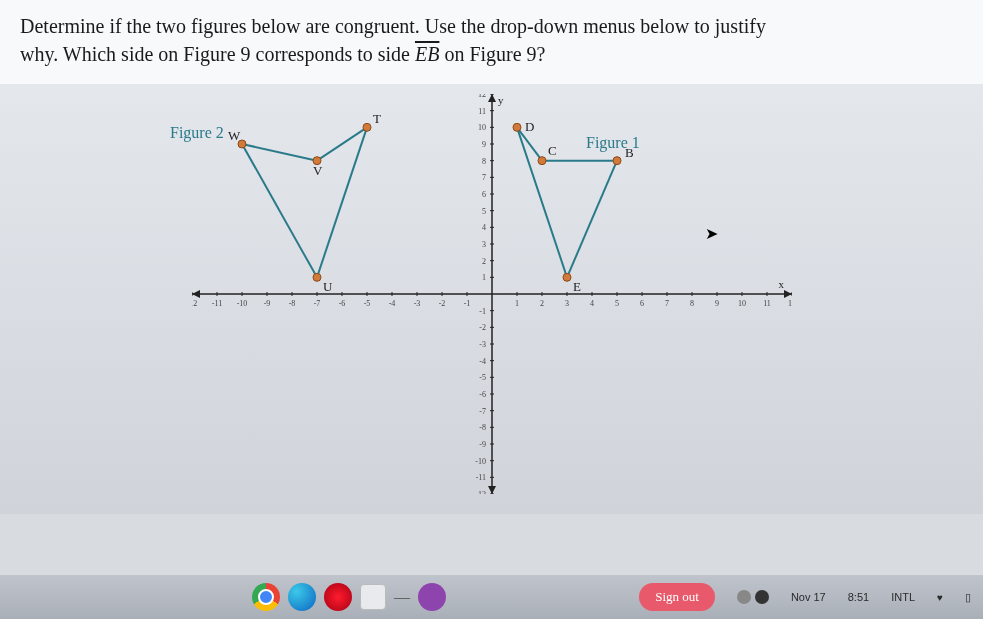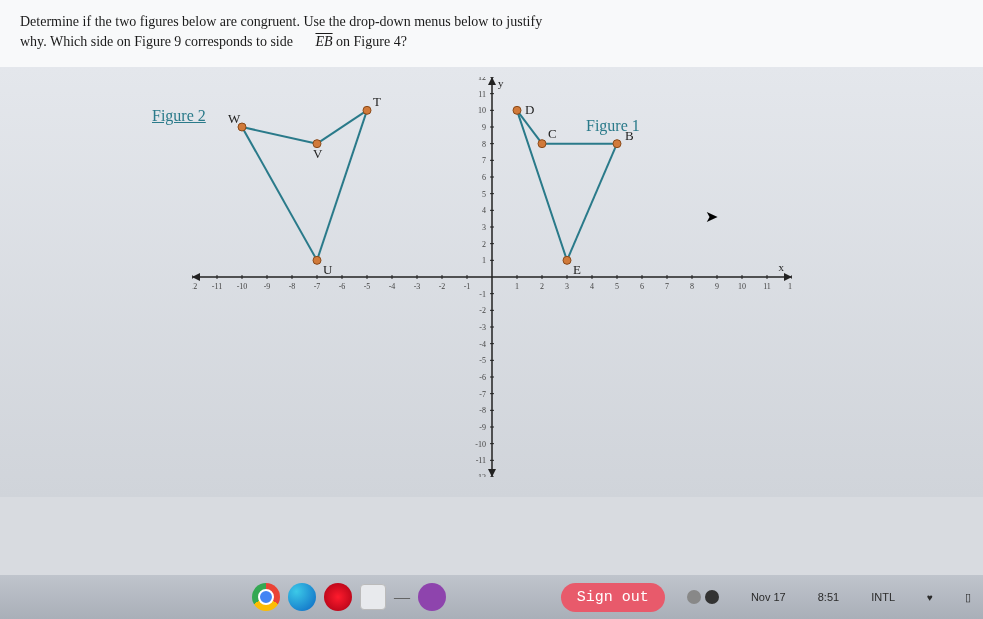--- a/index.html
+++ b/index.html
@@ -6,50 +6,49 @@
   body {
     width: 983px;
     height: 619px;
     background: #d8dbe0;
     font-family: Georgia, 'Times New Roman', serif;
     position: relative;
     overflow: hidden;
   }
   .question {
     padding: 12px 20px 16px 20px;
-    font-size: 14px;
+    font-size: 20px;
     color: #1a1a1a;
     line-height: 1.4;
     background: #f8f9fa;
   }
   .overline {
     text-decoration: overline;
     font-style: italic;
-    margin-left: 19px;
   }
   .figure-area {
     position: relative;
     width: 983px;
     height: 430px;
     background: linear-gradient(180deg, #e4e7ec 0%, #d0d4da 100%);
   }
   .chart-wrap {
     position: absolute;
     left: 50%;
     top: 10px;
     transform: translateX(-50%);
   }
   .fig-label {
     position: absolute;
     font-family: Georgia, serif;
     font-size: 16px;
     color: #2a7a8a;
     font-weight: 500;
   }
-  .fig2-label { left: 152px; top: 40px; text-decoration: underline; }
+  .fig2-label { left: 170px; top: 40px; }
   .fig1-label { left: 586px; top: 50px; }
   .cursor {
     position: absolute;
     left: 705px;
     top: 140px;
     font-size: 16px;
     color: #000;
   }
   .taskbar {
     position: absolute;
@@ -74,42 +73,42 @@
   .tb-edge { background: radial-gradient(circle at 30% 30%, #3cc9e8, #0b66c3); }
   .tb-opera { background: radial-gradient(circle at 50% 50%, #ff1b2d, #a70014); }
   .tb-sq { width:26px; height:26px; border-radius:4px; background:#e8eaed; border:1px solid #bbb; }
   .tb-purple { width:28px; height:28px; border-radius:50%; background:#8e44ad; }
   .tb-spacer { flex: 1; }
   .signout-btn {
     background: #e85a6b;
     color: #fff;
     border-radius: 18px;
     padding: 6px 16px;
-    font-size: 15px;
-    font-family: Liberation Mono, monospace;
+    font-size: 13px;
+    font-family: Liberation Serif, serif;
   }
   .tb-right {
-    display: flex; align-items: center; gap: 32px;
+    display: flex; align-items: center; gap: 22px;
     font-family: Arial, sans-serif;
     font-size: 11px;
     color: #2b2b2b;
     margin-left: 14px;
   }
   .tb-pair { display:flex; gap:4px; }
   .tb-dot { width:14px; height:14px; border-radius:50%; background:#333; display:inline-block; }
   .tb-dot.light { background:#888; }
   .tb-heart { font-size:10px; }
   svg text { font-family: Georgia, serif; }
 </style>
 </head>
 <body>
 
 <div class="question">
   <span>Determine if the two figures below are congruent. Use the drop-down menus below to justify</span><br>
-  <span>why. Which side on Figure 9 corresponds to side </span><span class="overline">EB</span><span> on Figure 4?</span>
+  <span>why. Which side on Figure 9 corresponds to side </span><span class="overline">EB</span><span> on Figure 9?</span>
 </div>
 
 <div class="figure-area">
   <div class="fig-label fig2-label">Figure 2</div>
   <div class="fig-label fig1-label">Figure 1</div>
   <div class="cursor">➤</div>
   <div class="chart-wrap">
     <svg id="chart-svg" width="600" height="400">
         <line x1="0" y1="200" x2="600" y2="200" stroke="#222" stroke-width="1.5"></line>
         <line x1="300" y1="0" x2="300" y2="400" stroke="#222" stroke-width="1.5"></line>

